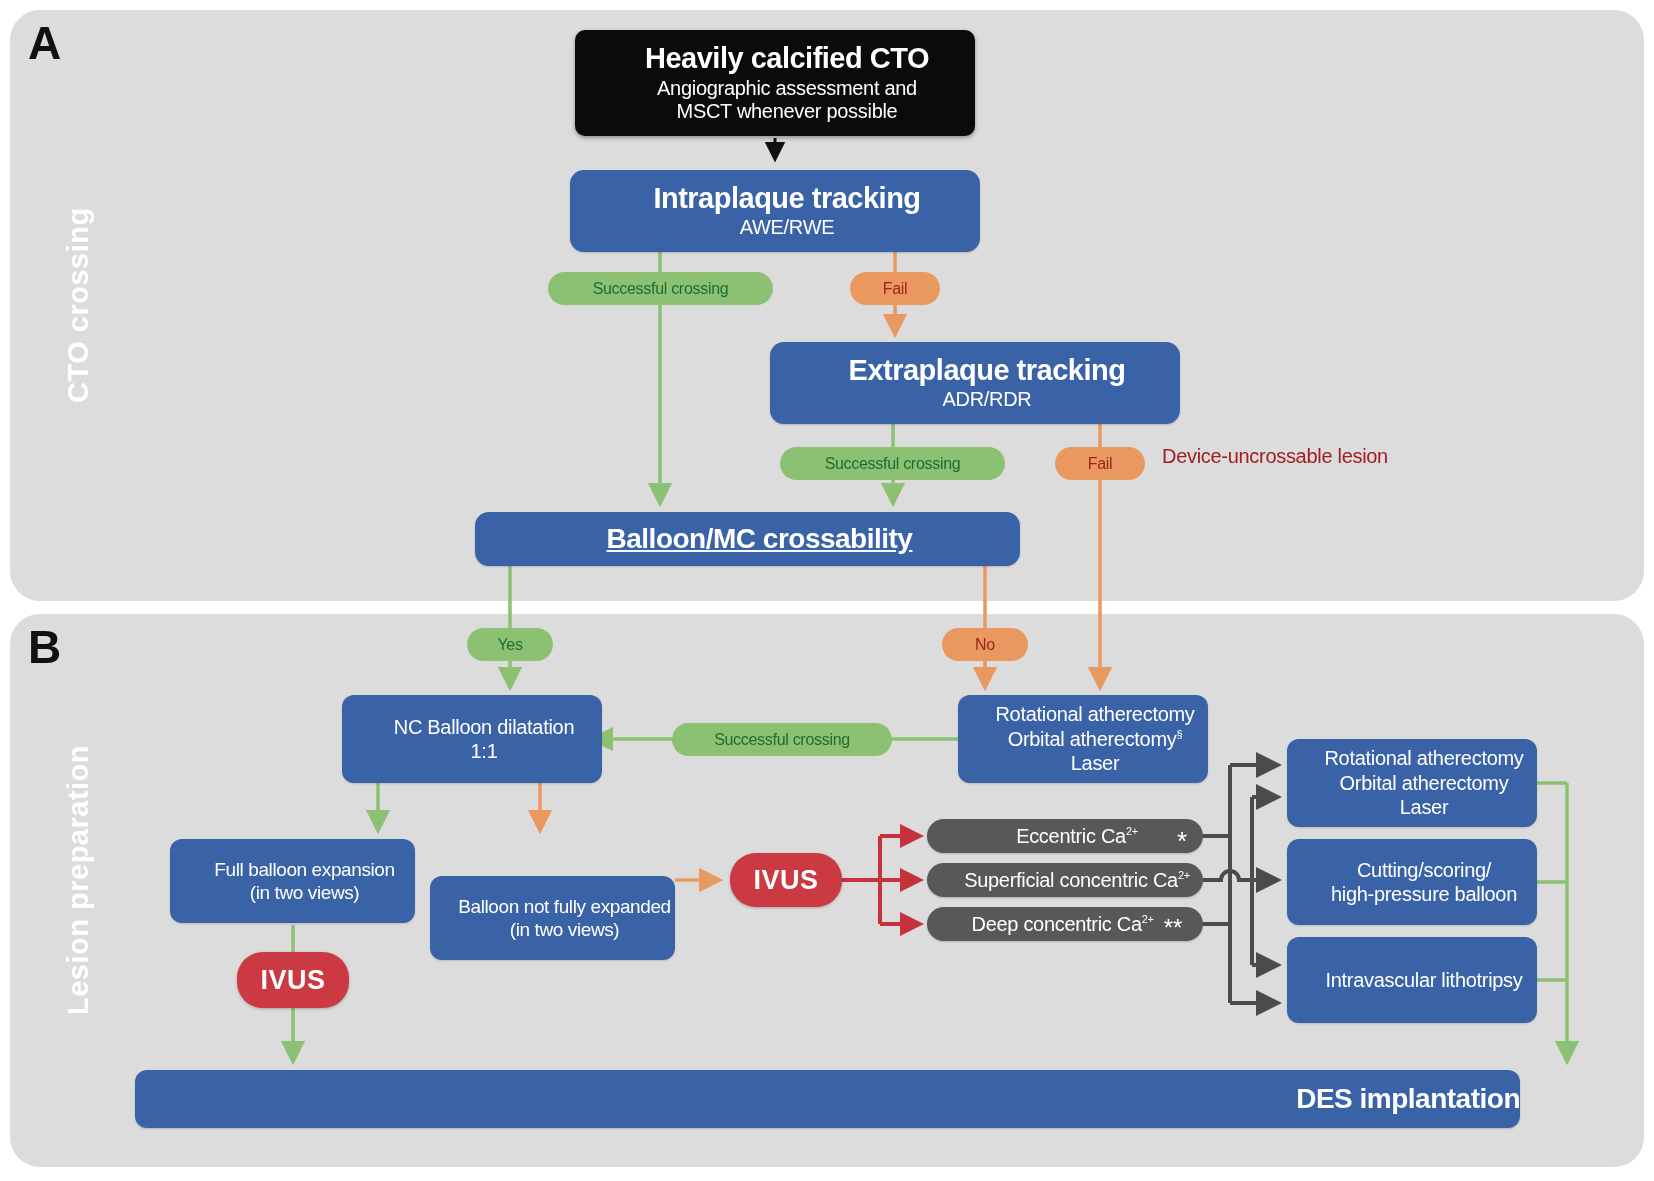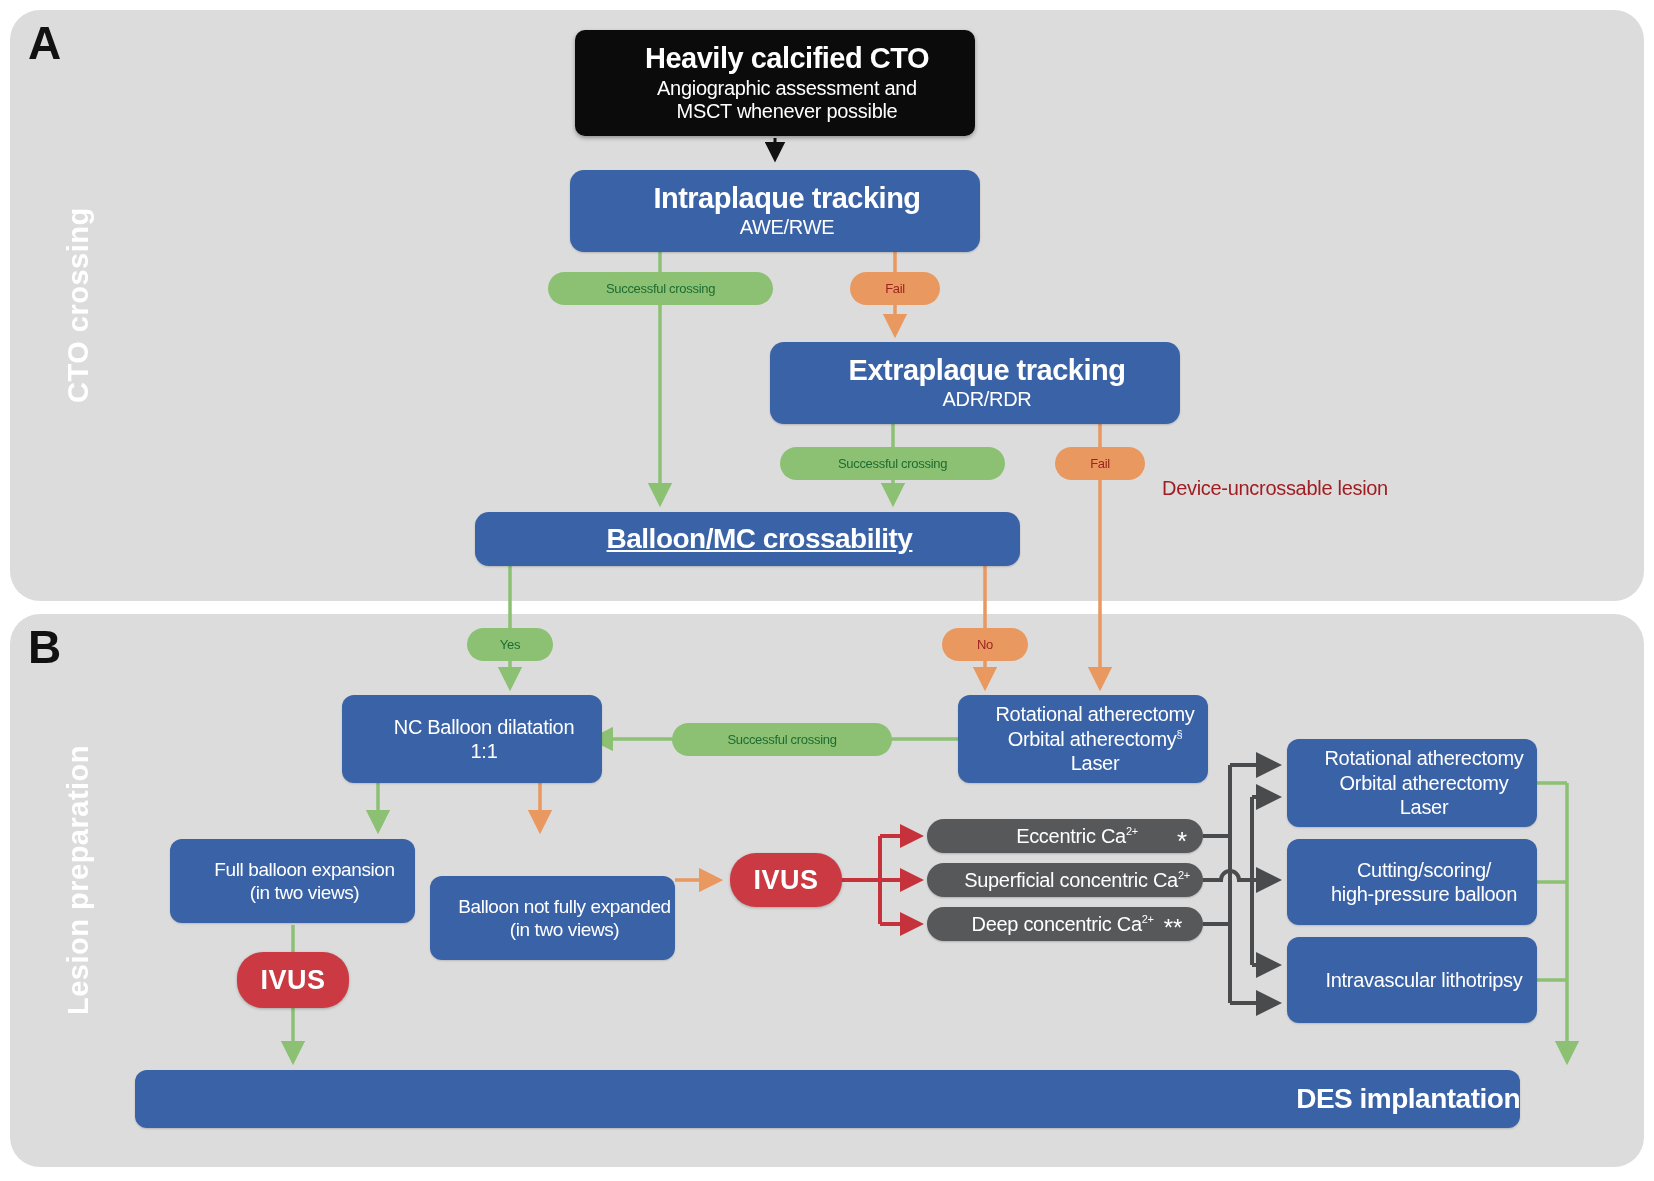--- a/index.html
+++ b/index.html
@@ -20,21 +20,21 @@
   .blue{background:var(--node_blue,#3a62a7);border-radius:14px;box-shadow:0 1px 2px rgba(0,0,0,.18);}
   .blue-sm{background:var(--node_blue,#3a62a7);border-radius:12px;box-shadow:0 1px 2px rgba(0,0,0,.15);}
   .black{background:var(--node_black,#0b0b0b);border-radius:10px;box-shadow:0 2px 4px rgba(0,0,0,.35);}
   .grayband{background:var(--node_gray,#57585a);border-radius:17px;flex-direction:row;box-shadow:0 1px 2px rgba(0,0,0,.2);}
   .hd{font-size:29px;font-weight:700;letter-spacing:-0.5px;line-height:1.05;}
   .hd-sm{font-size:28px;font-weight:700;letter-spacing:-0.5px;}
   .sub{font-size:20px;font-weight:400;margin-top:3px;letter-spacing:-0.3px;}
   .body-txt{font-size:20px;font-weight:400;letter-spacing:-0.3px;line-height:1.22;}
   .body-txt-sm{font-size:19px;font-weight:400;letter-spacing:-0.4px;line-height:1.22;}
   .pill{position:absolute;display:flex;align-items:center;justify-content:center;
-        border-radius:17px;font-size:13px;letter-spacing:-0.3px;}
+        border-radius:17px;font-size:16px;letter-spacing:-0.3px;}
   .pill-green{background:var(--pill_green,#8cc173);color:var(--pill_green_text,#1d6c31);}
   .pill-orange{background:var(--pill_orange,#e9995f);color:var(--pill_orange_text,#9c241f);}
   .ivus{position:absolute;display:flex;align-items:center;justify-content:center;
         background:var(--pill_red,#cb3a42);color:#fff;border-radius:26px;
         font-size:27px;font-weight:700;letter-spacing:0.5px;box-shadow:0 1px 3px rgba(0,0,0,.25);}
   .annot{position:absolute;display:flex;align-items:center;color:var(--accent_text_red,#a11d22);
          font-size:20px;font-weight:400;letter-spacing:-0.3px;}
   .sup{font-size:0.55em;vertical-align:super;line-height:0;}
   .star{position:absolute;right:16px;top:7px;font-size:26px;line-height:30px;}
   .star2{position:relative;top:4px;font-size:24px;line-height:0;margin-left:10px;}
@@ -131,21 +131,21 @@
   <div class="pill pill-green" style="left:548px;top:272px;width:225px;height:33px;">Successful crossing</div>
   <div class="pill pill-orange" style="left:850px;top:272px;width:90px;height:33px;">Fail</div>
 
   <div class="node blue" style="left:770px;top:342px;width:410px;height:82px;">
     <div class="hd">Extraplaque tracking</div>
     <div class="sub">ADR/RDR</div>
   </div>
 
   <div class="pill pill-green" style="left:780px;top:447px;width:225px;height:33px;">Successful crossing</div>
   <div class="pill pill-orange" style="left:1055px;top:447px;width:90px;height:33px;">Fail</div>
-  <div class="annot" style="left:1162px;top:472px;height:33px;text-align:center;">Device-uncrossable lesion</div>
+  <div class="annot" style="left:1162px;top:440px;height:33px;text-align:center;">Device-uncrossable lesion</div>
 
   <div class="node blue" style="left:475px;top:512px;width:545px;height:54px;text-decoration:underline;">
     <div class="hd-sm">Balloon/MC crossability</div>
   </div>
 
   <div class="pill pill-green" style="left:467px;top:628px;width:86px;height:33px;">Yes</div>
   <div class="pill pill-orange" style="left:942px;top:628px;width:86px;height:33px;">No</div>
 
   <div class="node blue-sm" style="left:342px;top:695px;width:260px;height:88px;">
     <div class="body-txt">NC Balloon dilatation</div>

